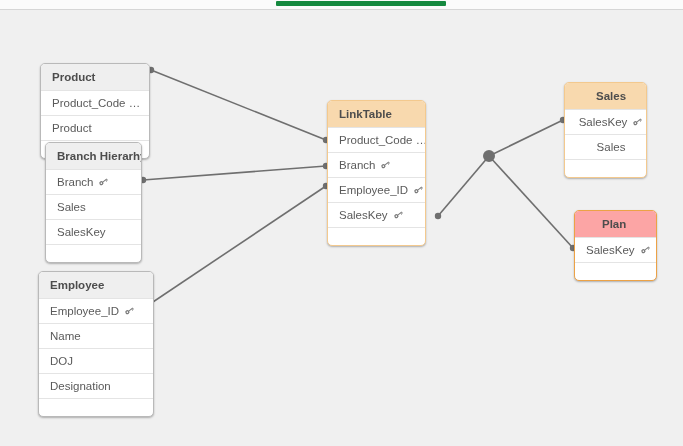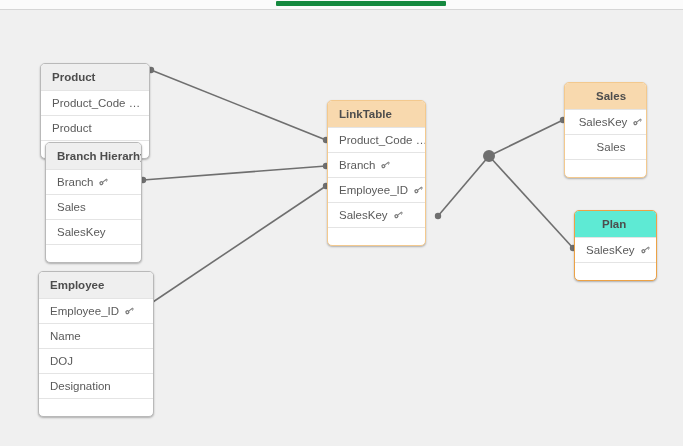--- a/index.html
+++ b/index.html
@@ -57,21 +57,21 @@
     font-weight: bold;
     color: #4d4d4d;
     white-space: nowrap;
     overflow: hidden;
   }
   .tbl.neutral { border: 1px solid #b9b9b9; }
   .tbl.neutral .tbl-head { background: #efefef; }
   .tbl.peach { border: 1px solid #f3c98e; }
   .tbl.peach .tbl-head { background: #f8d9ae; }
   .tbl.orange { border: 1px solid #eca246; }
-  .tbl.orange .tbl-head { background: #5eead4; padding-left: 27px; }
+  .tbl.orange .tbl-head { background: #fca5a5; padding-left: 27px; }
 
   .fld {
     box-sizing: border-box;
     height: 25px;
     line-height: 25px;
     padding: 0 0 0 11px;
     font-size: 11.5px;
     color: #5a5a5a;
     border-top: 1px solid #e4e4e4;
     white-space: nowrap;

